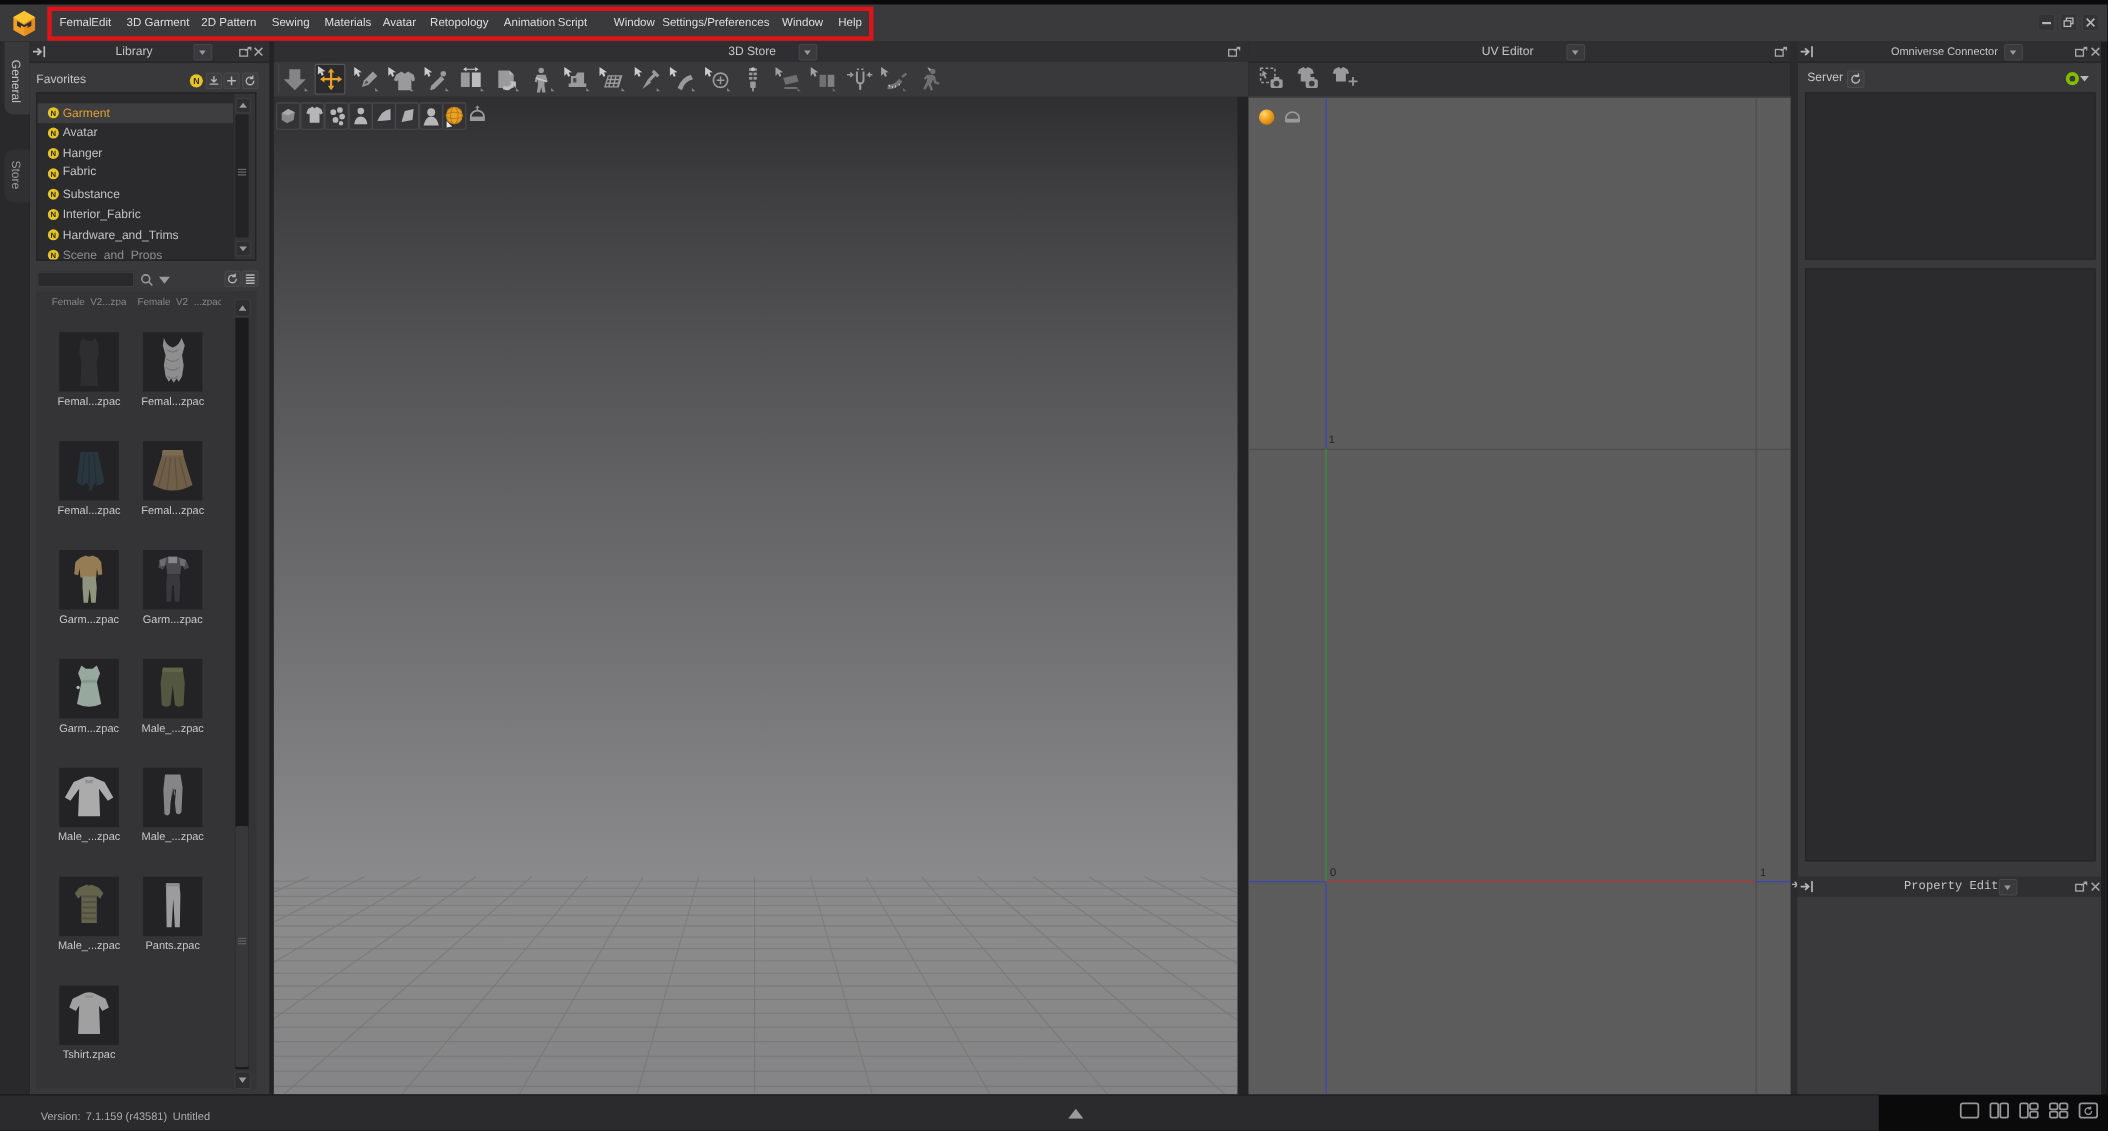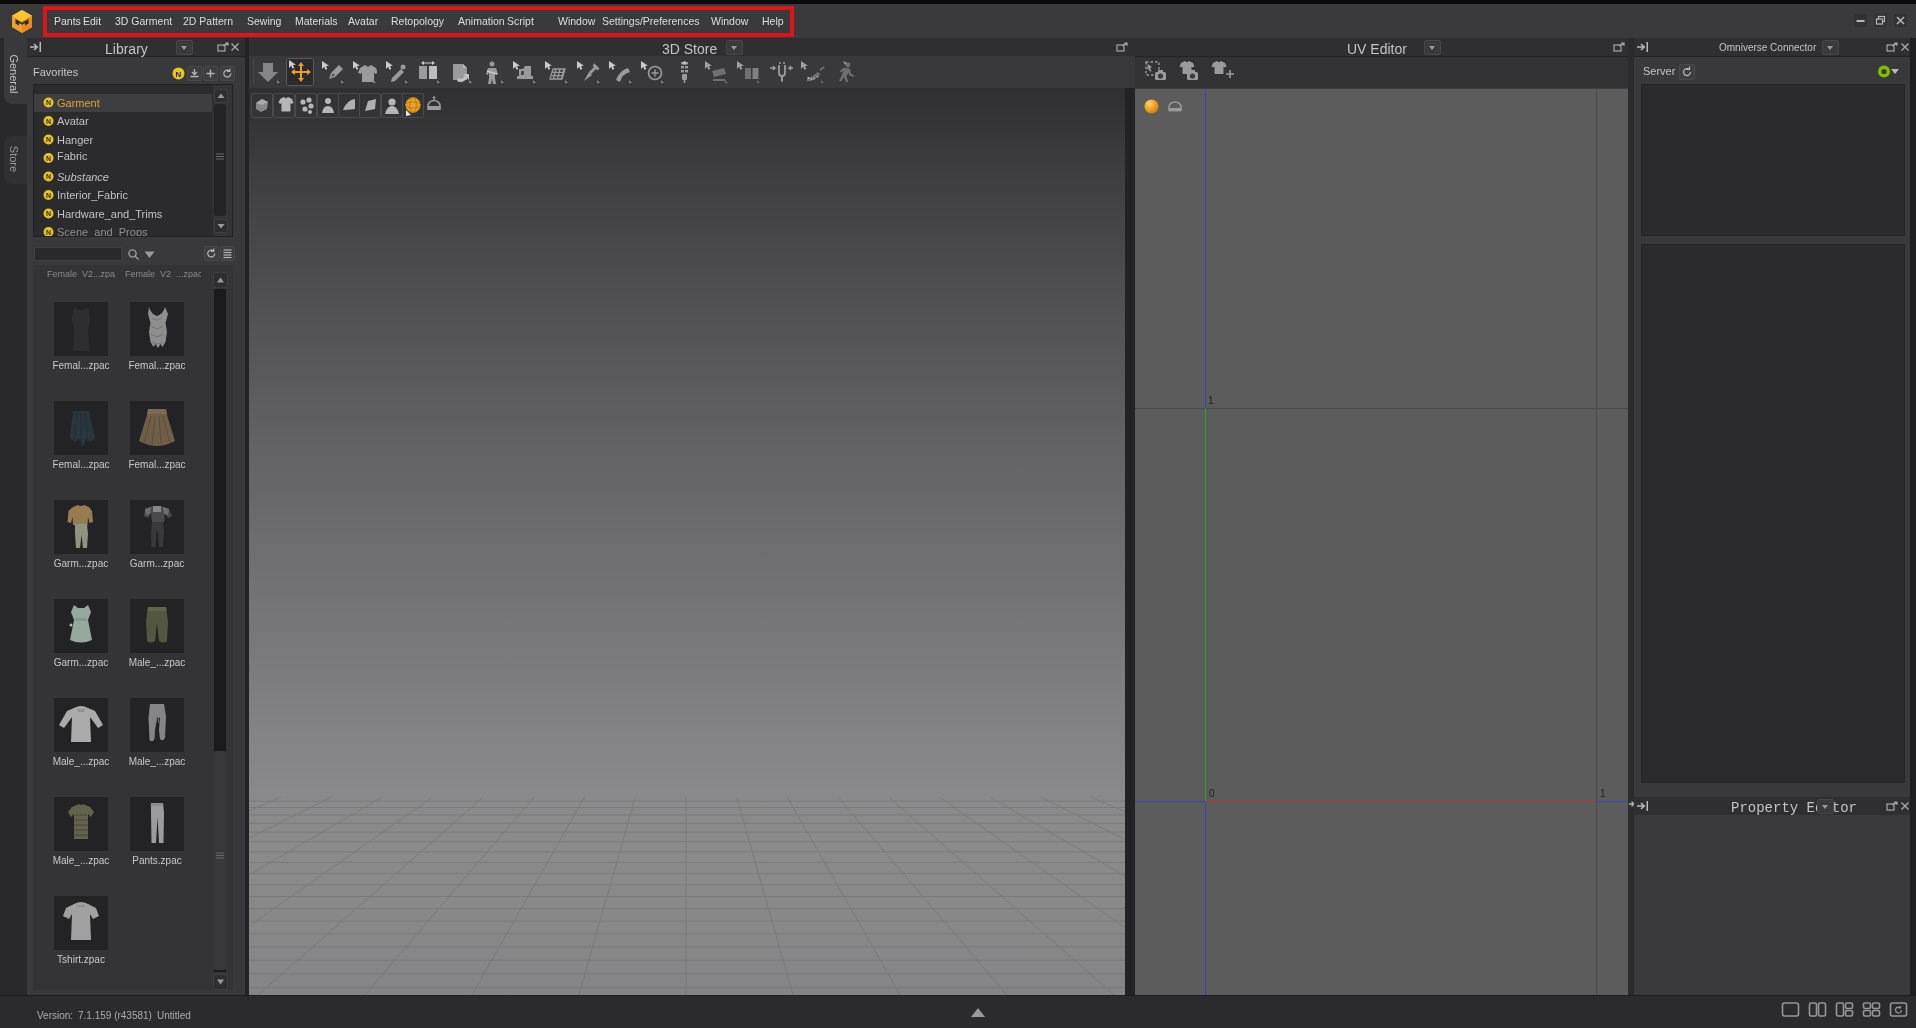--- a/index.html
+++ b/index.html
@@ -1,42 +1,42 @@
 <!DOCTYPE html>
 <html><head>
 <meta charset="utf-8">
 <style>
   html,body{margin:0;padding:0;background:#0a0a0a;}
   body{width:1916px;height:1028px;position:relative;overflow:hidden;
        font-family:"Liberation Sans",sans-serif;color:#ccc;}
   .abs{position:absolute;}
   svg{display:block;}
   .hdr{position:absolute;height:18px;background:#2f2f31;border-bottom:1px solid #232325;}
-  .hdrtitle{position:absolute;top:3px;font-size:14px;color:#c4c4c4;}
+  .hdrtitle{position:absolute;top:3px;font-size:11px;color:#c4c4c4;}
   .ddbtn{position:absolute;width:15px;height:13px;background:#3a3a3c;border:1px solid #47474a;
          border-radius:2px;}
   .ddbtn:after{content:"";position:absolute;left:4px;top:5px;border-left:3.5px solid transparent;
          border-right:3.5px solid transparent;border-top:4px solid #9a9a9c;}
   .mini{position:absolute;color:#a8a8aa;font-size:10px;line-height:10px;}
 </style>
 </head>
 <body>
 
 <div class="abs" style="left:0;top:4px;width:1916px;height:34px;background:#3a3a3c;"></div>
 <div class="abs" id="logo" style="left:12px;top:10px;">
 <svg width="20" height="23" viewBox="0 0 20 23">
   <polygon points="10,0 20,5.7 20,17.3 10,23 0,17.3 0,5.7" fill="#f0a028"></polygon>
   <polygon points="10,0 20,5.7 10,11.5 0,5.7" fill="#fdc431"></polygon>
   <polygon points="10,11.5 20,5.7 20,17.3 10,23" fill="#e88c1e"></polygon>
   <path d="M3.5,9 L10,12.8 L16.5,9 L16.5,13.5 L13,15.5 L13,13 L10,14.8 L7,13 L7,15.5 L3.5,13.5 Z" fill="#2e2e30"></path>
 </svg>
 </div>
 
 <div id="menu" style="position:absolute;top:15px;left:0;width:100%;height:16px;font-size:10.5px;color:#dedede;">
-  <span class="abs" style="left:54px;">Pants</span>
+  <span class="abs" style="left:54px;">Femal</span>
   <span class="abs" style="left:83px;">Edit</span>
   <span class="abs" style="left:115px;">3D Garment</span>
   <span class="abs" style="left:183px;">2D Pattern</span>
   <span class="abs" style="left:247px;">Sewing</span>
   <span class="abs" style="left:295px;">Materials</span>
   <span class="abs" style="left:348px;">Avatar</span>
   <span class="abs" style="left:391px;">Retopology</span>
   <span class="abs" style="left:458px;">Animation</span>
   <span class="abs" style="left:507px;">Script</span>
   <span class="abs" style="left:558px;">Window</span>
@@ -101,21 +101,21 @@
         <path d="M9.8 6.5 a3.5 3.5 0 1 1 -1.1 -2.5 M8.8 1.6 v2.8 h-2.8" stroke="#b4b4b6" stroke-width="1.2" fill="none"></path>
       </svg>
   </div>
 
   <div class="abs" style="left:6px;top:46px;width:198px;height:151px;background:#2b2b2d;border:1px solid #222224;overflow:hidden;">
     <div class="abs" style="left:0;top:9px;width:178px;height:18px;background:#3e3e40;"></div>
     <div class="abs" style="left:23px;top:12px;font-size:11px;color:#dfa133;">Garment</div>
     <div class="abs" style="left:23px;top:30px;font-size:11px;color:#c2c2c2;">Avatar</div>
     <div class="abs" style="left:23px;top:49px;font-size:11px;color:#c2c2c2;">Hanger</div>
     <div class="abs" style="left:23px;top:65px;font-size:11px;color:#c2c2c2;">Fabric</div>
-    <div class="abs" style="left:23px;top:86px;font-size:11px;color:#c2c2c2;font-style:italic;">Substance</div>
+    <div class="abs" style="left:23px;top:86px;font-size:11px;color:#c2c2c2;">Substance</div>
     <div class="abs" style="left:23px;top:104px;font-size:11px;color:#c2c2c2;">Interior_Fabric</div>
     <div class="abs" style="left:23px;top:123px;font-size:11px;color:#c2c2c2;">Hardware_and_Trims</div>
     <div class="abs" style="left:23px;top:141px;font-size:11px;color:#8e8e8e;">Scene_and_Props</div>
     <svg class="abs" style="left:9px;top:12px;" width="11" height="145" viewBox="0 0 11 145">
       <g fill="#e7c520">
         <circle cx="5.5" cy="5.5" r="5"></circle>
           <circle cx="5.5" cy="24" r="5"></circle>
           <circle cx="5.5" cy="42.5" r="5"></circle>
         <circle cx="5.5" cy="61" r="5"></circle>
           <circle cx="5.5" cy="79.5" r="5"></circle>
@@ -682,21 +682,21 @@
     <rect x="1" y="3" width="7" height="6" fill="none" stroke="#a8a8aa" stroke-width="1.2"></rect>
     <path d="M6 4 l5 -3 M8.2 1 H11 V3.8" stroke="#a8a8aa" stroke-width="1.2" fill="none"></path>
   </svg>
   <svg class="abs" style="left:266px;top:763px;" width="10" height="10" viewBox="0 0 10 10">
     <path d="M1.5 1.5 L8.5 8.5 M8.5 1.5 L1.5 8.5" stroke="#a8a8aa" stroke-width="1.4"></path>
   </svg>
   <div class="abs" style="left:0;top:777px;width:276px;height:180px;background:#3a3a3c;"></div>
 </div>
 <div class="abs" style="left:1910px;top:38px;width:6px;height:957px;background:#1e1e20;"></div>
 
-<div class="abs" id="bottombar" style="left:0;top:995px;width:1916px;height:33px;background:#2b2b2d;border-top:1px solid #1d1d1f;box-sizing:border-box;">
+<div class="abs" id="bottombar" style="left:0;top:995px;width:1708px;height:33px;background:#2b2b2d;border-top:1px solid #1d1d1f;box-sizing:border-box;">
   <div class="abs" style="left:37px;top:14px;font-size:10px;color:#ababab;">Version:</div>
   <div class="abs" style="left:78px;top:14px;font-size:10px;color:#ababab;">7.1.159 (r43581)</div>
   <div class="abs" style="left:157px;top:14px;font-size:10px;color:#ababab;">Untitled</div>
   <svg class="abs" style="left:971px;top:12px;" width="14" height="9" viewBox="0 0 14 9">
       <path d="M7 0 L14 9 H0 Z" fill="#9a9a9c"></path>
     </svg>
   <svg class="abs" style="left:1781px;top:5px;" width="19" height="17" viewBox="0 0 19 17">
       <rect x="1.5" y="2" width="16" height="13" rx="2" fill="none" stroke="#96969a" stroke-width="1.6"></rect>
     </svg>
     <svg class="abs" style="left:1808px;top:5px;" width="19" height="17" viewBox="0 0 19 17">

